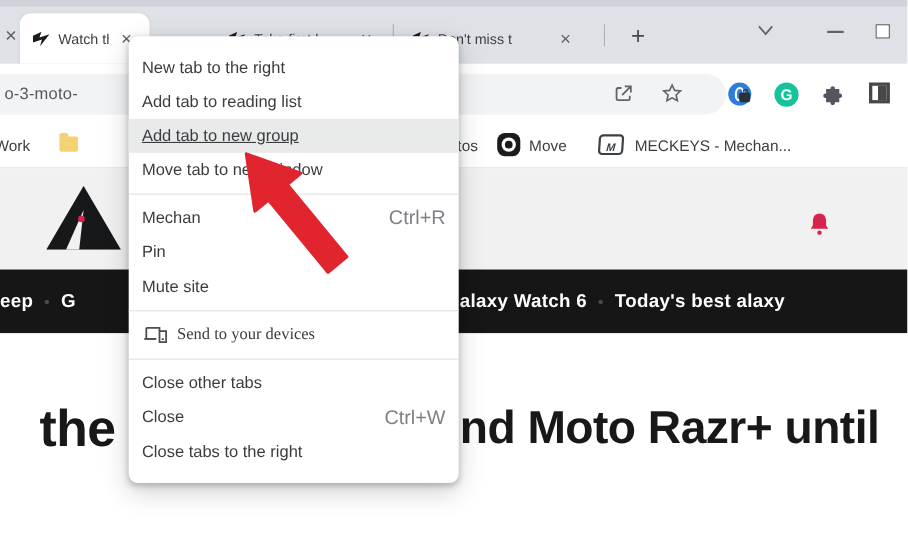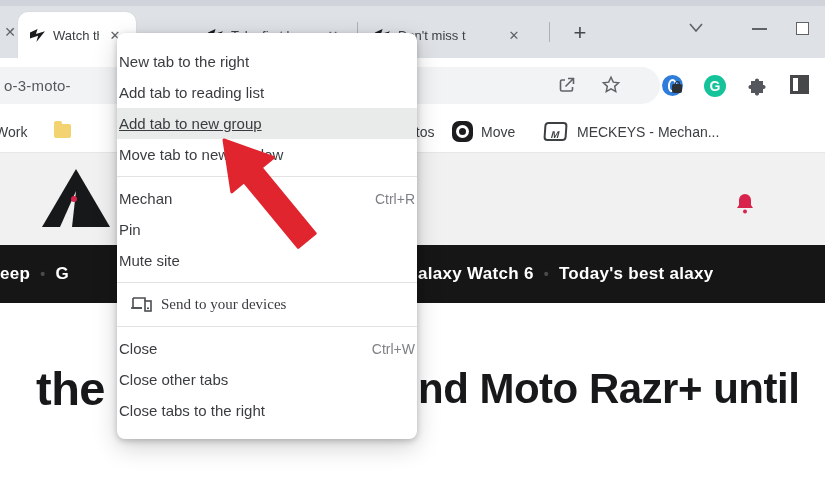--- a/index.html
+++ b/index.html
@@ -41,24 +41,24 @@
   .strip .frag { position:absolute; top:19px; white-space:nowrap; letter-spacing:.3px; }
   .bullet { color:#4a4a4a; margin:0 10px; font-size:14px; }
   
   .content { position:absolute; left:0; top:303px; width:825px; height:191px; background:#fff; }
   .headline { position:absolute; font-weight:800; color:#17181a; white-space:nowrap; letter-spacing:-.5px; }
   .headline.left { left:36px; top:58px; font-size:47px; }
   .headline.right { left:418px; top:62px; font-size:42px; }
   
   .menu { position:absolute; left:117px; top:33px; width:300px; background:#fff; border-radius:8px;
           box-shadow:0 2px 6px rgba(0,0,0,.22), 0 8px 24px rgba(0,0,0,.18); padding:13px 0; z-index:5; }
-  .mi { height:31px; display:flex; align-items:center; font-size:15px; color:#3a3d40; padding:0 2px; }
+  .mi { height:31px; display:flex; align-items:center; font-size:15px; color:#3a3d40; padding:0 12px; }
   .mi.hl { background:var(--highlight-gray,#e9eaea);text-decoration:underline; }
   .mi .grow { flex:1; }
-  .mi .shortcut { color:#7d8186; font-size:14px; }
+  .mi .shortcut { color:#7d8186; font-size:18px; }
   .mi.with-icon { padding-left:14px; }
   .mi.with-icon .mlabel { margin-left:9px;font-family:Liberation Serif, serif; }
   .msep { height:1px; background:#e2e2e2; margin:6px 0; }
   
   .arrow-overlay { position:absolute; left:190px; top:128px; z-index:9; }
   
   svg { display:block; }
 </style>
 </head>
 <body>
@@ -210,27 +210,27 @@
       <path d="M0 12 h11" stroke="#4a4d51" stroke-width="1.6"></path>
       <rect x="14" y="5" width="6" height="10" fill="#fff" stroke="#4a4d51" stroke-width="1.6"></rect>
       <rect x="16" y="11.5" width="2" height="1.6" fill="#4a4d51"></rect>
     </svg>
     <span class="mlabel">Send to your devices</span>
   </div>
 
   <div class="msep"></div>
 
   <div class="mi">
+    <span class="mlabel">Close other tabs</span>
+  </div>
+  <div class="mi">
     <span class="mlabel">Close</span>
     <span class="grow"></span>
     <span class="shortcut">Ctrl+W</span>
   </div>
   <div class="mi">
-    <span class="mlabel">Close other tabs</span>
-  </div>
-  <div class="mi">
     <span class="mlabel">Close tabs to the right</span>
   </div>
 </div>
 
 <svg class="arrow-overlay" width="140" height="132" viewBox="0 0 140 132">
   <polygon points="34,12 83.4,29.5 71.1,39.7 125.2,105.4 108.2,119.4 54.1,53.7 41.8,63.9" fill="var(--arrow-red,#e0252f)" stroke="var(--arrow-red,#e0252f)" stroke-width="3" stroke-linejoin="round"></polygon>
 </svg>
 
 </body></html>

